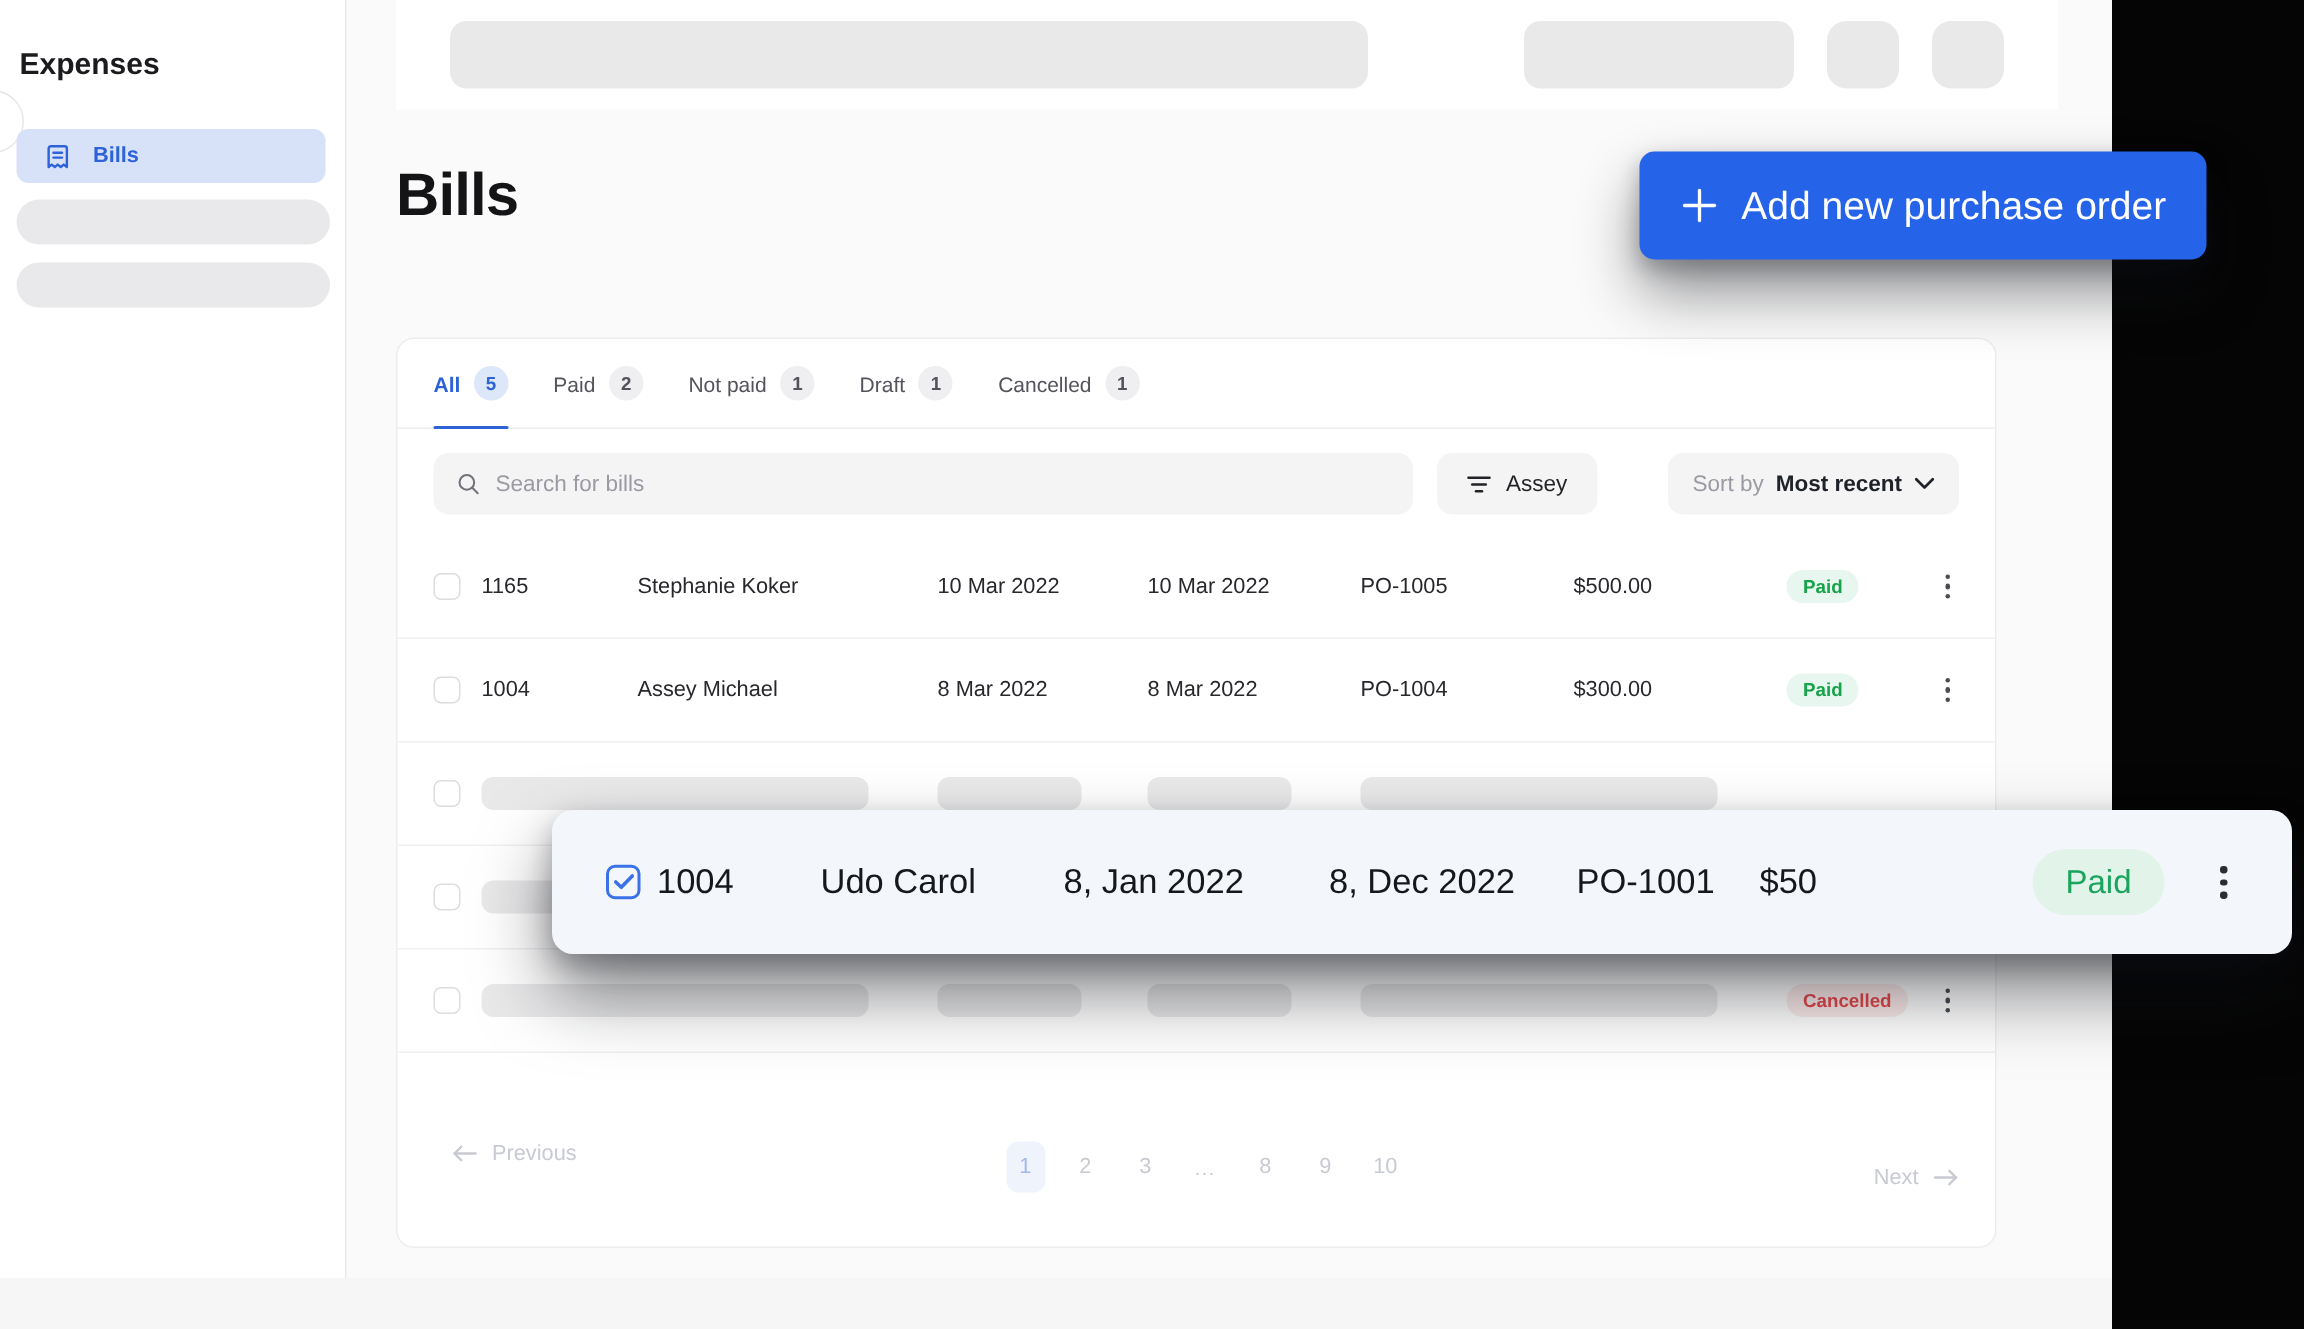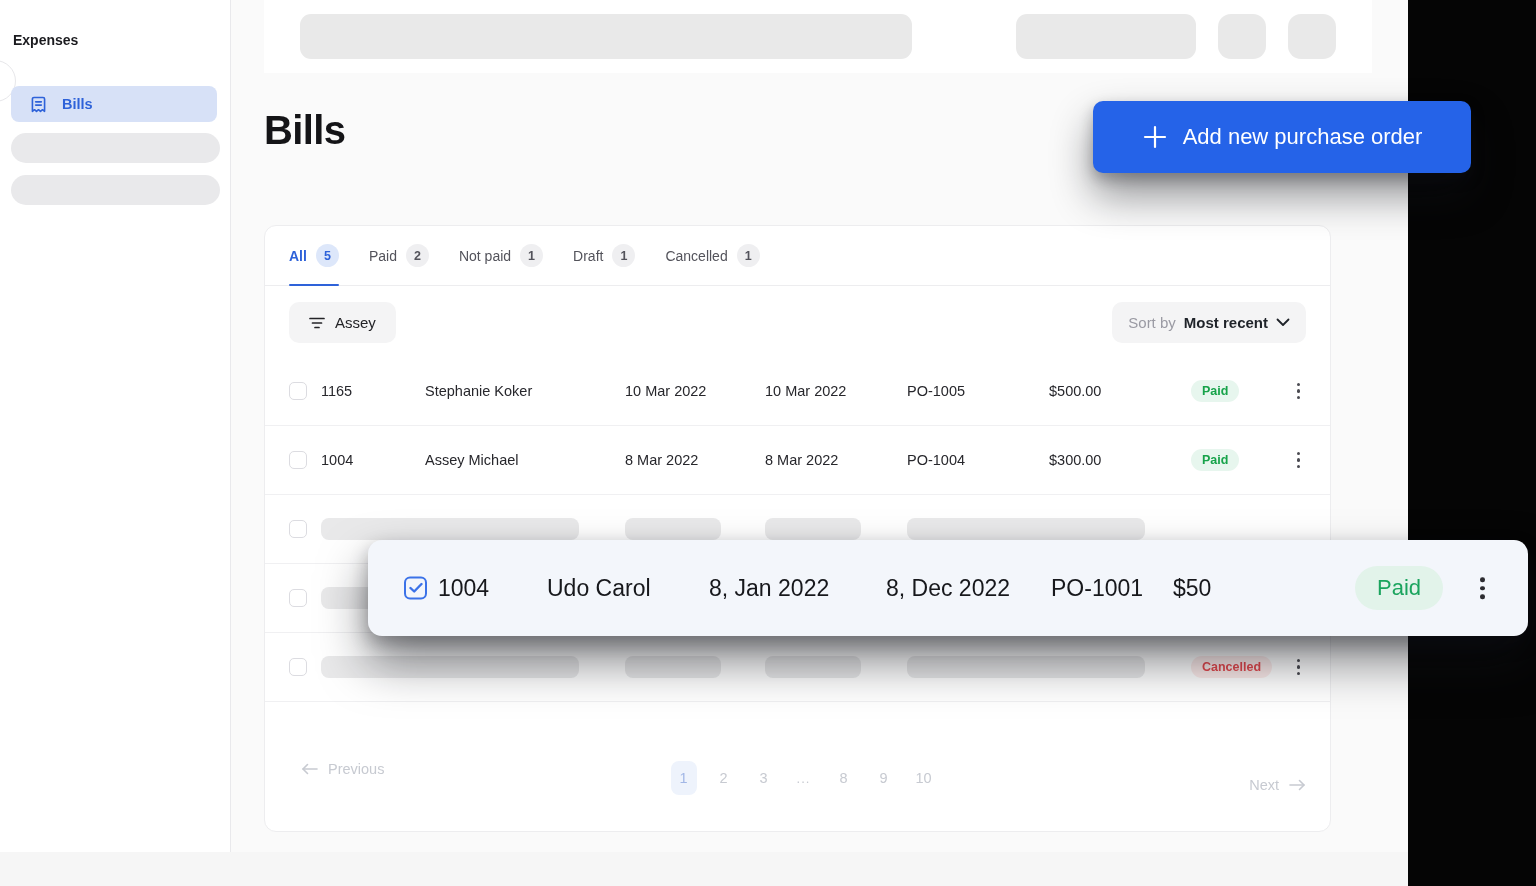--- a/index.html
+++ b/index.html
@@ -11,21 +11,21 @@
     overflow:hidden;
     color:#1c1c1e;
   }
   
   .black-strip { position:absolute; left:1408px; top:0; width:128px; height:886px; background:#050505; }
   .main-bg { position:absolute; left:231px; top:0; width:1177px; height:852px; background:#fafafa; }
   .sidebar {
     position:absolute; left:0; top:0; width:231px; height:852px;
     background:#ffffff; border-right:1px solid #e9e9ec; z-index:2;
   }
-  .sidebar-title { font-size:14px; font-weight:700; color:#1b1b1f; margin:32px 0 0 13px; }
+  .sidebar-title { font-size:20px; font-weight:700; color:#1b1b1f; margin:32px 0 0 13px; }
   .sidebar-handle {
     position:absolute; left:-26px; top:60px; width:42px; height:42px;
     background:#fff; border:1px solid #e7e7ea; border-radius:50%;
   }
   .sidebar-item {
     position:absolute; left:11px; top:86px; width:206px; height:36px;
     background:#d7e1f7; border-radius:8px; display:flex; align-items:center;
     padding-left:18px; gap:14px; cursor:pointer;
   }
   .sidebar-item-label { color:#2e62d9; font-size:14.5px; font-weight:600; }
@@ -39,21 +39,21 @@
   .topbar .skel.b { left:752px; width:180px; }
   .topbar .skel.c { left:954px; width:48px; border-radius:13px; }
   .topbar .skel.d { left:1024px; width:48px; border-radius:13px; }
 
   
   .page-title { position:absolute; left:264px; top:108px; font-size:40px; font-weight:800; letter-spacing:-0.6px; color:#141417; z-index:3; }
   .add-btn {
     position:absolute; left:1093px; top:101px; width:378px; height:72px; z-index:6;
     background:#2563e8; color:#fff; border:none; border-radius:10px;
     display:flex; align-items:center; justify-content:center; gap:15px;
-    font-family:inherit; font-size:22px; font-weight:500; cursor:pointer;
+    font-family:inherit; font-size:26px; font-weight:500; cursor:pointer;
     box-shadow:0 22px 40px rgba(14,16,22,.45), 0 6px 14px rgba(14,16,22,.25);
   }
   .plus-icon { width:26px; height:26px; flex:0 0 auto; }
 
   
   .card {
     position:absolute; left:264px; top:225px; width:1067px; height:607px; z-index:3;
     background:#fff; border:1px solid #ededef; border-radius:12px;
   }
   
@@ -204,20 +204,27 @@
       <span>Draft</span>
       <span class="badge-count">1</span>
     </div>
     <div class="tab">
       <span>Cancelled</span>
       <span class="badge-count">1</span>
     </div>
   </nav>
 
   <div class="toolbar">
+    <div class="search-box">
+      <svg width="17" height="17" viewBox="0 0 18 18">
+        <circle cx="8" cy="8" r="5.4" fill="none" stroke="#71717a" stroke-width="1.5"></circle>
+        <line x1="12.2" y1="12.2" x2="16" y2="16" stroke="#71717a" stroke-width="1.5" stroke-linecap="round"></line>
+      </svg>
+      <input type="text" placeholder="Search for bills" style="">
+    </div>
     <button class="filter-btn">
       <svg width="16" height="14" viewBox="0 0 16 14">
         <line x1="1" y1="2.5" x2="15" y2="2.5" stroke="#232327" stroke-width="1.7" stroke-linecap="round"></line>
         <line x1="3.5" y1="7" x2="12.5" y2="7" stroke="#232327" stroke-width="1.7" stroke-linecap="round"></line>
         <line x1="6" y1="11.5" x2="10" y2="11.5" stroke="#232327" stroke-width="1.7" stroke-linecap="round"></line>
       </svg>
       <span>Assey</span>
     </button>
     <button class="sort-btn">
       <span class="sort-by">Sort by</span>

